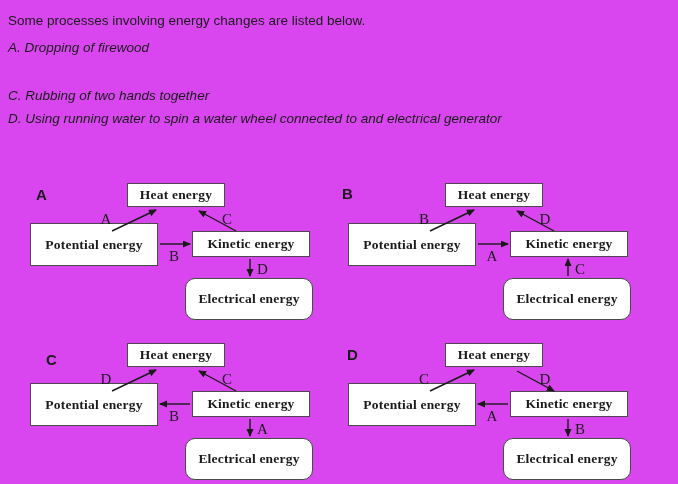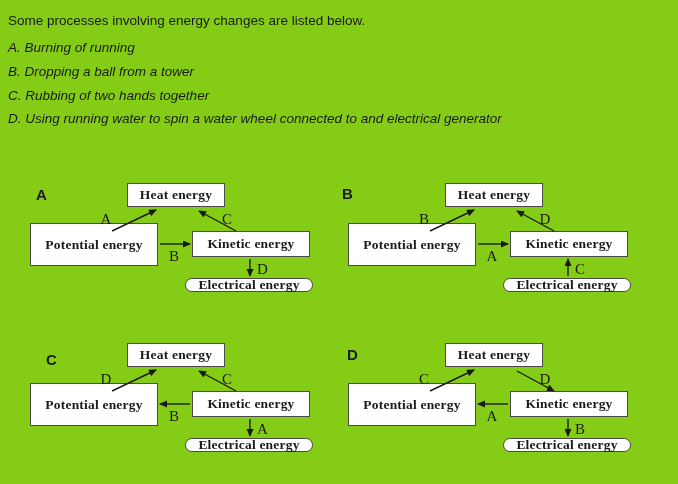--- a/index.html
+++ b/index.html
@@ -1,16 +1,16 @@
 <!DOCTYPE html>
 <html><head>
 <meta charset="utf-8">
 <style>
   html,body{margin:0;padding:0;background:#fff;}
-  #page{position:relative;width:678px;height:484px;background:#84cc16;overflow:hidden;
+  #page{position:relative;width:678px;height:484px;background:#d946ef;overflow:hidden;
         font-family:"Liberation Sans",sans-serif;color:#1a1a1a;}
 
   
   .introline{position:absolute;left:8px;font-size:13.5px;line-height:18px;white-space:nowrap;}
   .introline.italic{font-style:italic;}
   #l0{top:12px;}
   #l1{top:39px;}
   #l2{top:63px;}
   #l3{top:87px;}
   #l4{top:110px;}
@@ -29,34 +29,33 @@
   #diagC .letter{left:26px;top:9px;}
   #diagD .letter{left:9px;top:4px;}
 
   .ebox{position:absolute;border:1.6px solid #4a4a4a;background:#fff;box-sizing:border-box;
         display:flex;align-items:center;justify-content:center;
         font-family:"Liberation Serif",serif;font-weight:bold;font-size:13.5px;
         letter-spacing:.2px;white-space:nowrap;}
   .ebox.heat{left:107px;top:1px;width:98px;height:24px;}
   .ebox.potential{left:10px;top:41px;width:128px;height:43px;}
   .ebox.kinetic{left:172px;top:49px;width:118px;height:26px;text-align:center;}
-  .ebox.electrical{left:165px;top:96px;width:128px;height:14px;border-radius:10px;}
+  .ebox.electrical{left:165px;top:96px;width:128px;height:42px;border-radius:10px;}
 
   .arrowlayer{position:absolute;left:0;top:0;overflow:visible;}
   .arrowlayer line{stroke:#1a1a1a;stroke-width:1.4;}
   .arrowlayer text{font-family:"Liberation Serif",serif;font-size:15px;fill:#1a1a1a;}
 </style>
 </head>
 <body>
 
 <div id="page">
 
   <div class="introline" id="l0">Some processes involving energy changes are listed below.</div>
-  <div class="introline italic" id="l1">A. Burning of running</div>
-  <div class="introline italic" id="l2">B. Dropping a ball from a tower</div>
+  <div class="introline italic" id="l1">A. Dropping of firewood</div>
   <div class="introline italic" id="l3">C. Rubbing of two hands together</div>
   <div class="introline italic" id="l4">D. Using running water to spin a water wheel connected to and electrical generator</div>
 
   <div class="diagram" id="diagA">
     <span class="letter">A</span>
     <div class="ebox heat">Heat energy</div>
     <div class="ebox potential">Potential energy</div>
     <div class="ebox kinetic">Kinetic energy</div>
     <div class="ebox electrical">Electrical energy</div>
     <svg class="arrowlayer" width="315" height="128">

